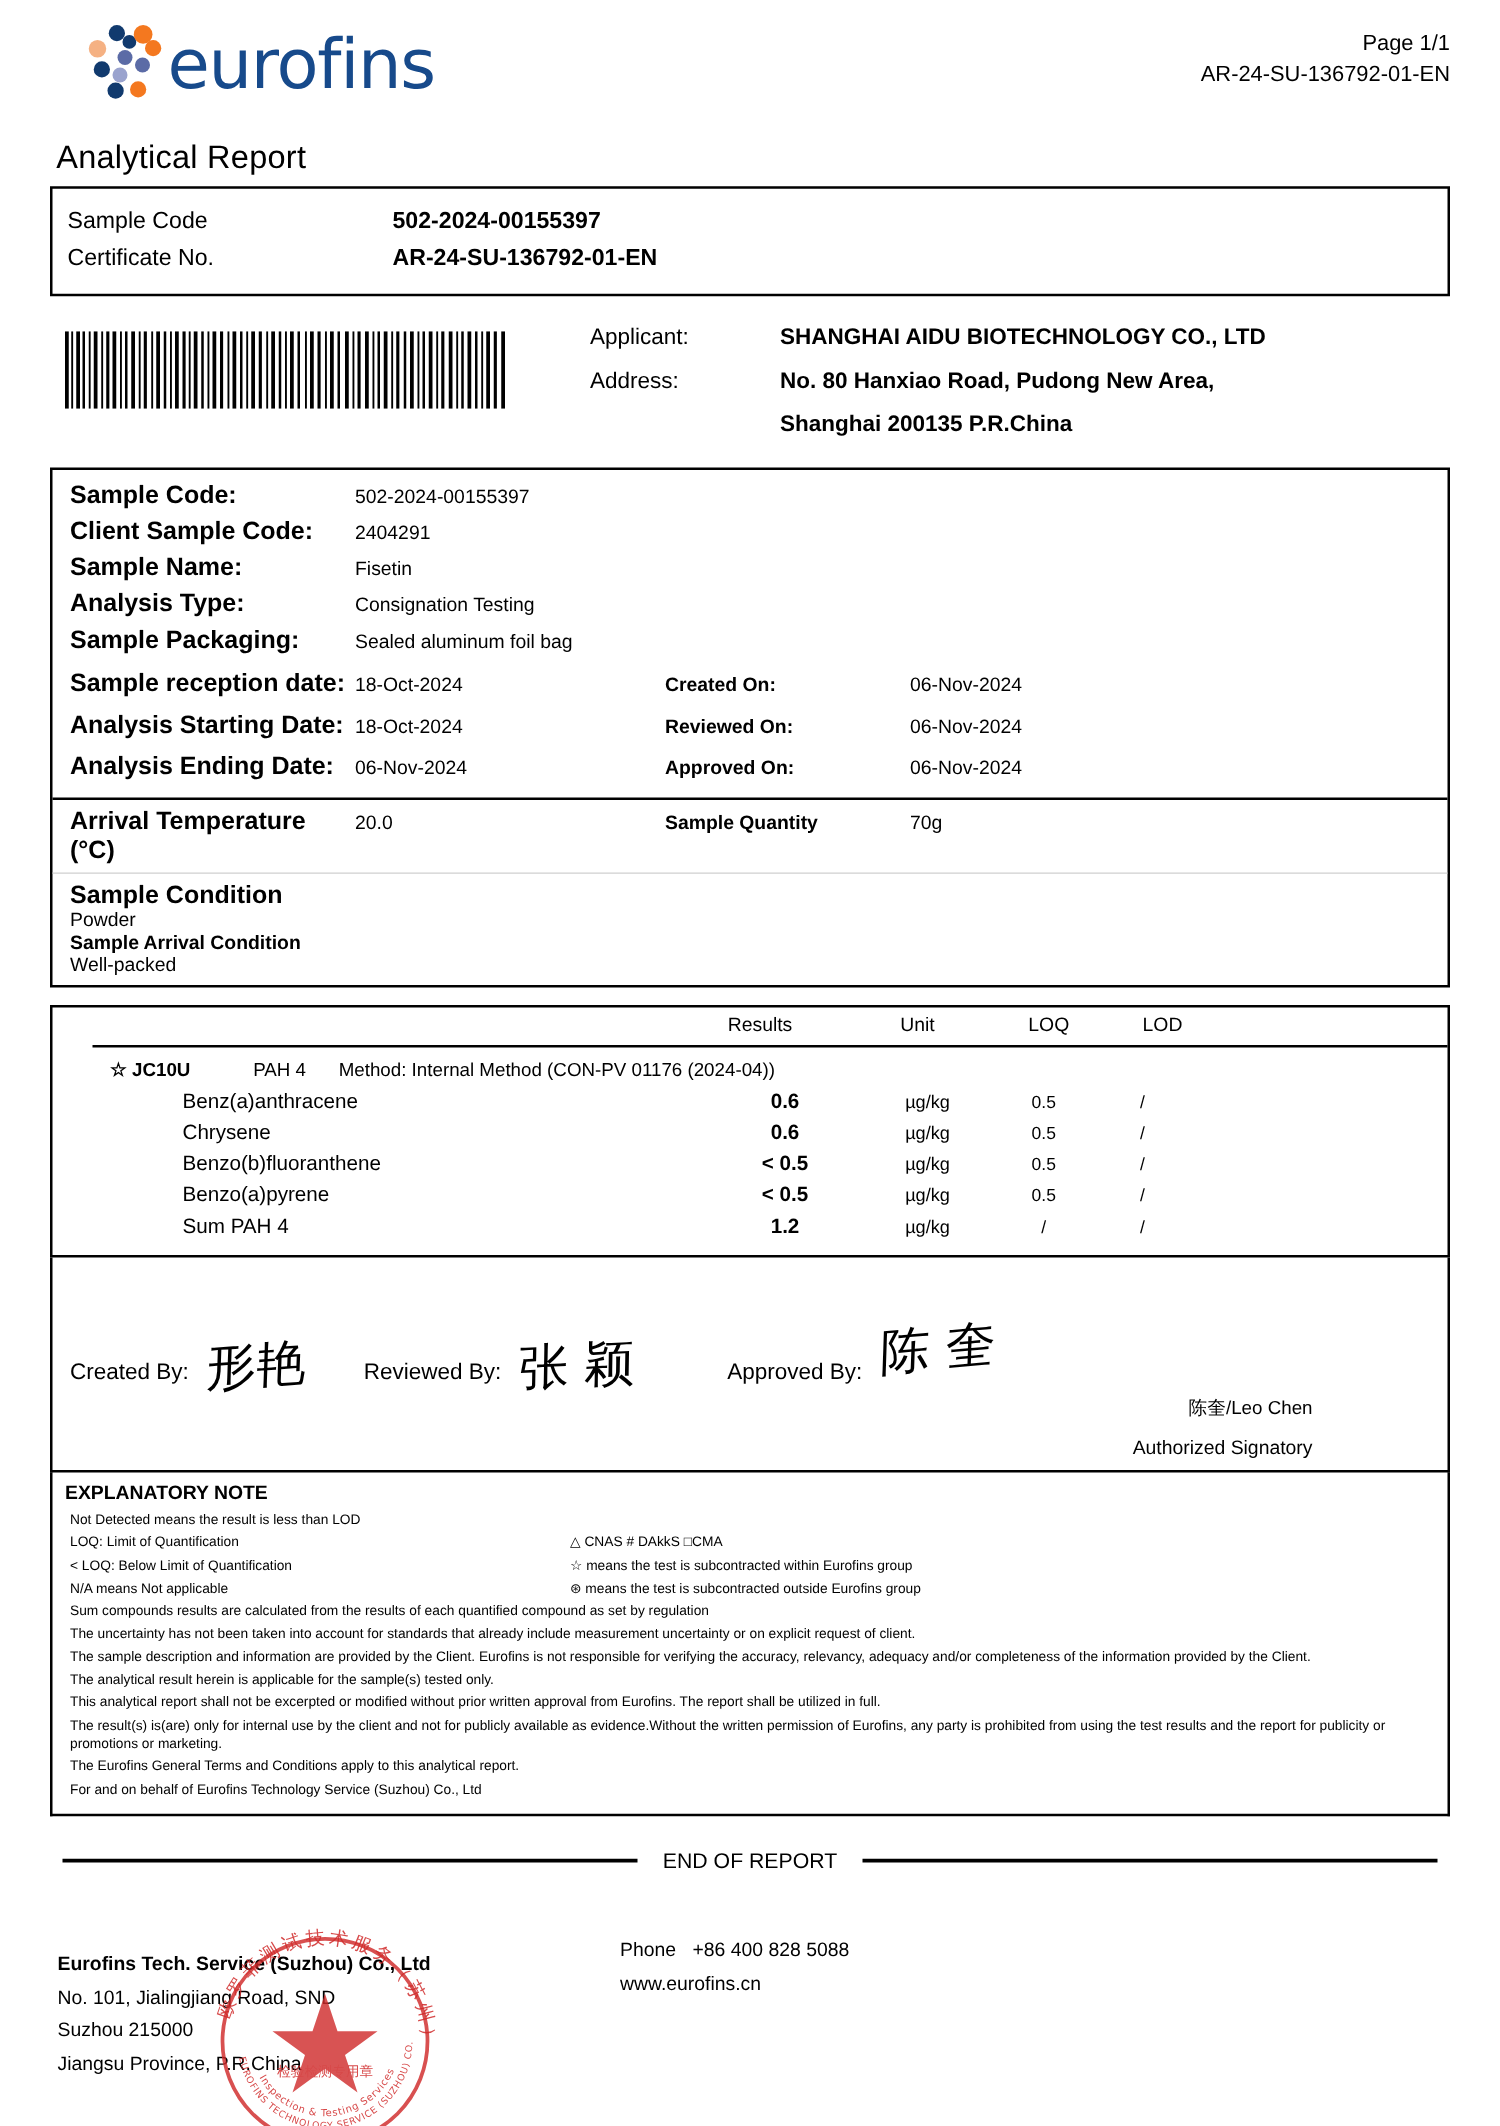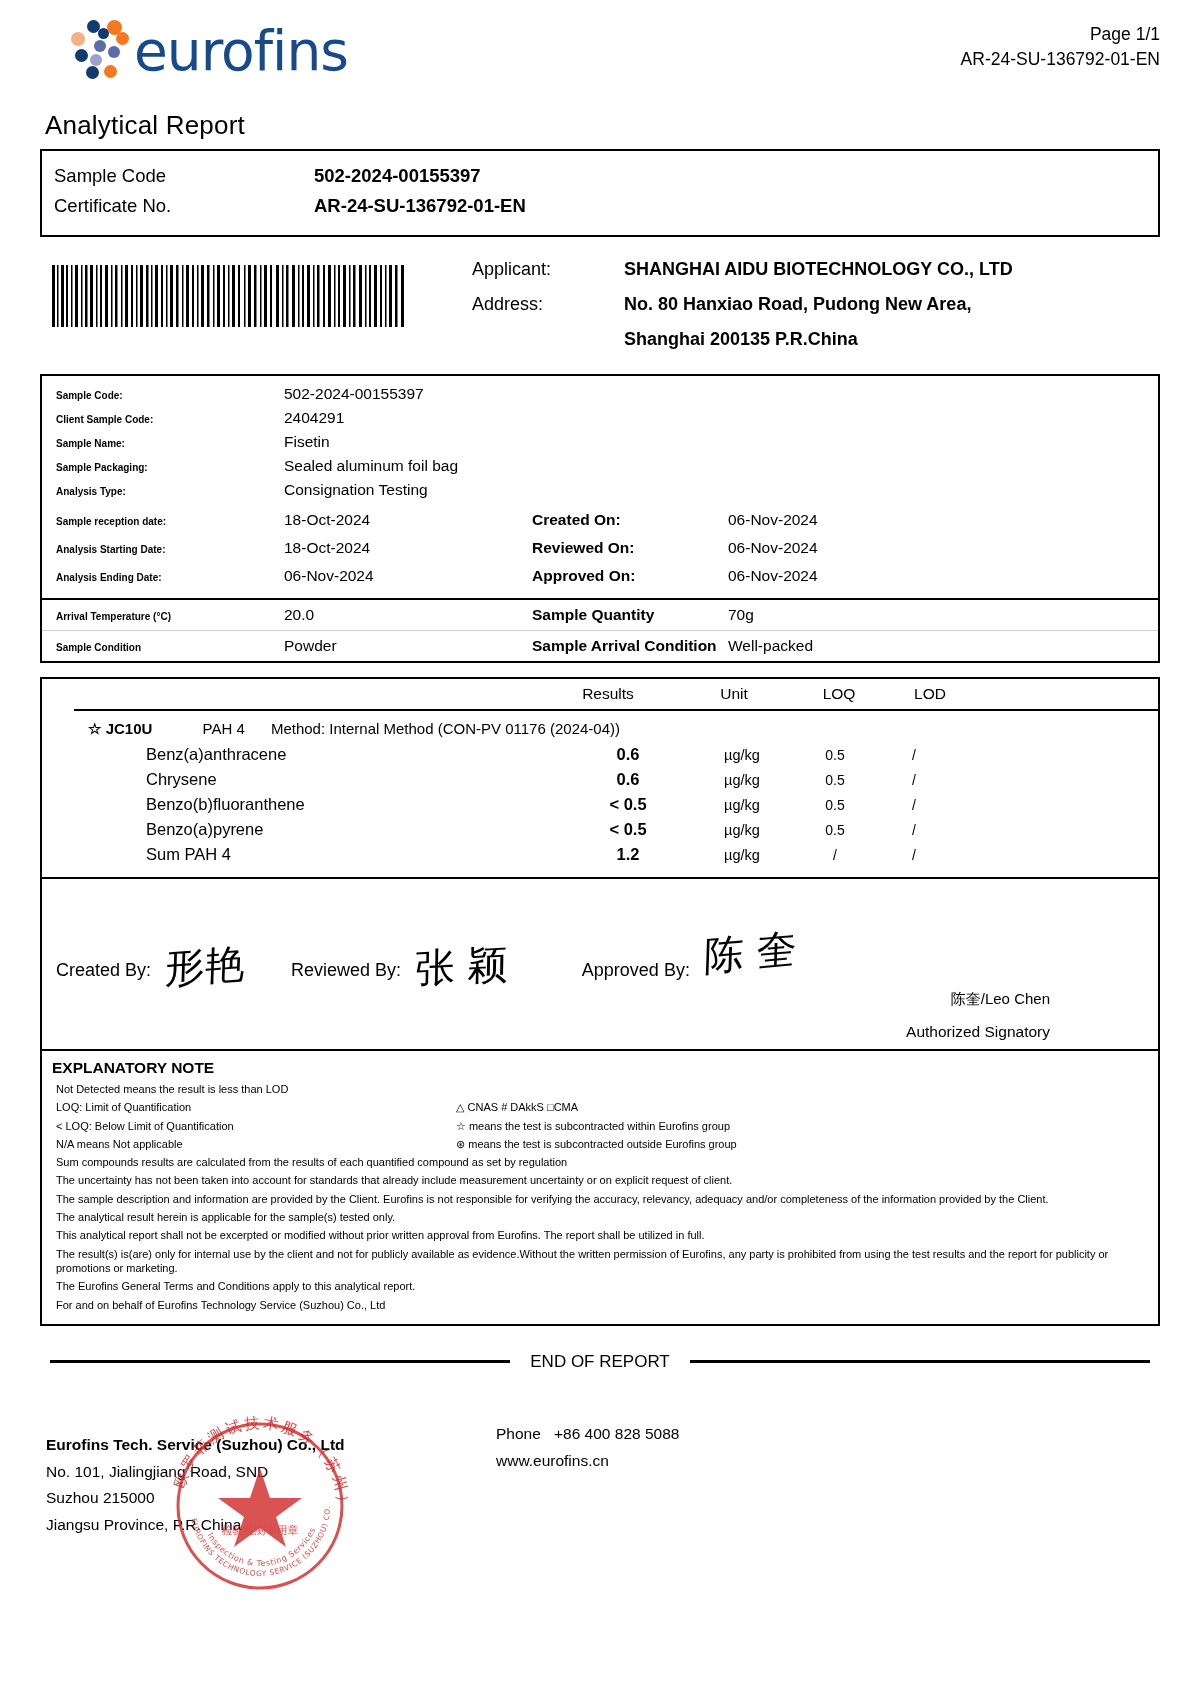--- a/index.html
+++ b/index.html
@@ -39,21 +39,21 @@
   .app-row { display: flex; margin-bottom: 14px; }
   .app-label { width: 152px; font-size: 18px; }
   .app-value { font-size: 18px; font-weight: bold; }
   .addr-line { font-size: 18px; font-weight: bold; margin-bottom: 14px; margin-left: 152px; }
 
   
   .info-box { border: 2.5px solid #000; }
   .info-sec { padding: 6px 0 8px 0; }
   .info-sec.sep { border-top: 2.5px solid #000; }
   .info-row { display: flex; align-items: baseline; padding: 3px 0 3px 14px; }
-  .ilabel { width: 228px; font-size: 10px; font-weight: bold; }
+  .ilabel { width: 228px; font-size: 20px; font-weight: bold; }
   .ivalue { width: 248px; font-size: 15.5px; }
   .ilabel2 { width: 196px; font-size: 15.5px; font-weight: bold; }
   .ivalue2 { font-size: 15.5px; }
 
   
   .res-box { border: 2.5px solid #000; margin-top: 14px; }
   .res-head { display: flex; padding: 6px 0 6px 14px; font-size: 15.5px; gap: 12px; }
   .res-head .c-name { width: 480px; }
   .res-head .c-res  { width: 120px; text-align: center; }
   .res-head .c-unit { width: 108px; text-align: center; }
@@ -244,26 +244,26 @@
       </div>
       <div class="info-row">
         <div class="ilabel">Client Sample Code:</div>
         <div class="ivalue">2404291</div>
       </div>
       <div class="info-row">
         <div class="ilabel">Sample Name:</div>
         <div class="ivalue">Fisetin</div>
       </div>
       <div class="info-row">
+        <div class="ilabel">Analysis Type:</div>
+        <div class="ivalue">Consignation Testing</div>
+      </div>
+      <div class="info-row">
         <div class="ilabel">Sample Packaging:</div>
         <div class="ivalue">Sealed aluminum foil bag</div>
-      </div>
-      <div class="info-row">
-        <div class="ilabel">Analysis Type:</div>
-        <div class="ivalue">Consignation Testing</div>
       </div>
 
       <div class="info-row" style="padding-top:9px;">
         <div class="ilabel">Sample reception date:</div>
         <div class="ivalue">18-Oct-2024</div>
         <div class="ilabel2">Created On:</div>
         <div class="ivalue2">06-Nov-2024</div>
       </div>
       <div class="info-row" style="padding-top:7px;">
         <div class="ilabel">Analysis Starting Date:</div>
@@ -279,21 +279,21 @@
       </div>
     </div>
 
     <div class="info-sec sep" style="padding:0;">
       <div class="info-row" style="padding-top:6px;padding-bottom:6px;border-bottom:1.5px solid #cfcfcf;">
         <div class="ilabel">Arrival Temperature (°C)</div>
         <div class="ivalue">20.0</div>
         <div class="ilabel2">Sample Quantity</div>
         <div class="ivalue2">70g</div>
       </div>
-      <div class="info-row" style="padding-top:6px;padding-bottom:6px;">
+      <div class="info-row" style="padding-top:6px;padding-bottom:6px;flex-direction:column;">
         <div class="ilabel">Sample Condition</div>
         <div class="ivalue">Powder</div>
         <div class="ilabel2">Sample Arrival Condition</div>
         <div class="ivalue2">Well-packed</div>
       </div>
     </div>
   </div>
 
   <div class="res-box">
     <div class="res-head">

